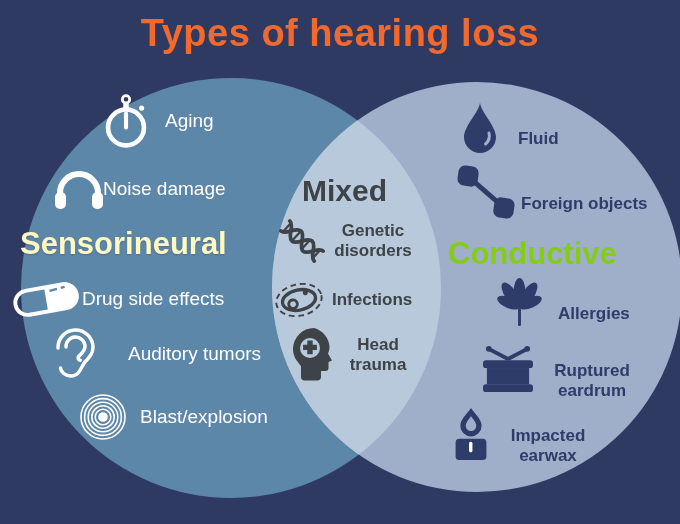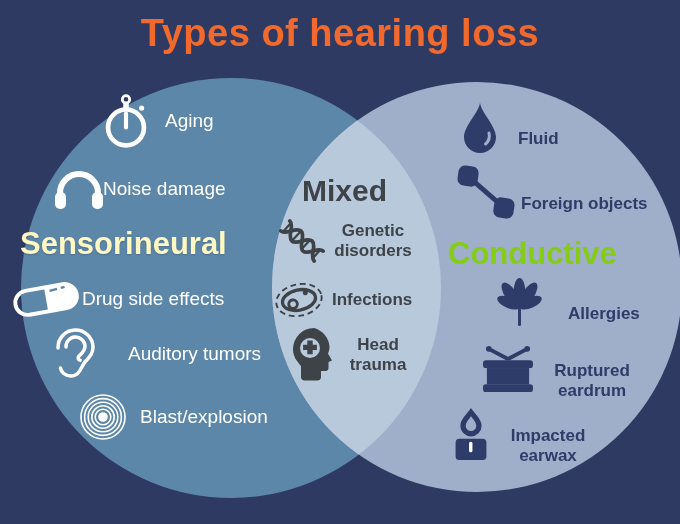--- a/index.html
+++ b/index.html
@@ -164,21 +164,21 @@
     <svg class="icon" width="60" height="60" viewBox="0 0 62 62">
       <line x1="16" y1="18" x2="46" y2="44" stroke="currentColor" stroke-width="5"></line>
       <rect x="2" y="4" width="21" height="21" rx="7" fill="currentColor" transform="rotate(8 12.5 14.5)"></rect>
       <rect x="39" y="37" width="21" height="21" rx="7" fill="currentColor" transform="rotate(8 49.5 47.5)"></rect>
     </svg>
     <span class="label nowrap">Foreign objects</span>
   </div>
 
   <div class="heading-right" style="left:448px;top:236px;">Conductive</div>
 
-  <div class="row right-item" style="left:496px;top:277px;gap:25px;">
+  <div class="row right-item" style="left:496px;top:277px;gap:15px;">
     <svg class="icon" width="47" height="50" viewBox="0 0 50 54">
       <g fill="currentColor">
         <ellipse cx="25" cy="17" rx="6.5" ry="16"></ellipse>
         <ellipse cx="25" cy="17" rx="6.5" ry="16" transform="rotate(34 25 33)"></ellipse>
         <ellipse cx="25" cy="17" rx="6.5" ry="16" transform="rotate(-34 25 33)"></ellipse>
         <ellipse cx="25" cy="20" rx="5.8" ry="13" transform="rotate(66 25 33)"></ellipse>
         <ellipse cx="25" cy="20" rx="5.8" ry="13" transform="rotate(-66 25 33)"></ellipse>
         <rect x="23.4" y="33" width="3.2" height="20" rx="1.5"></rect>
       </g>
     </svg>

